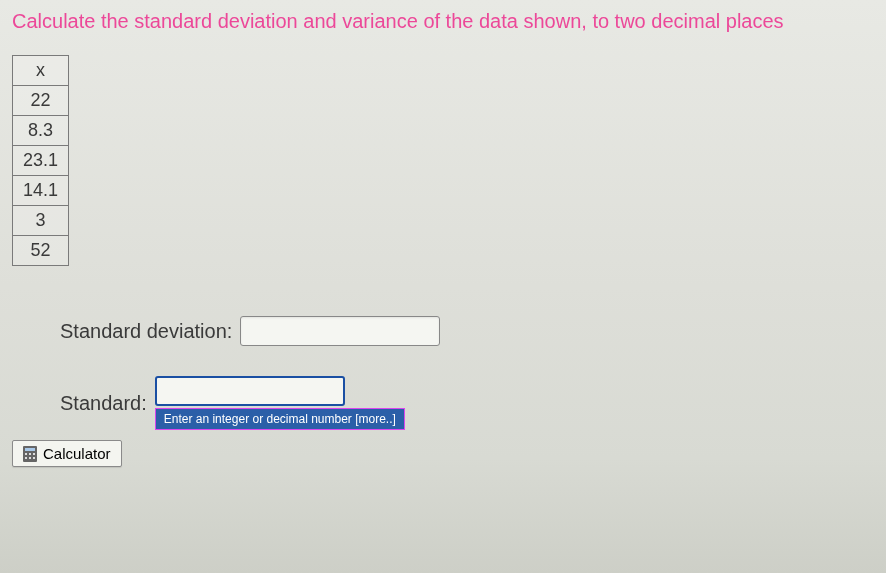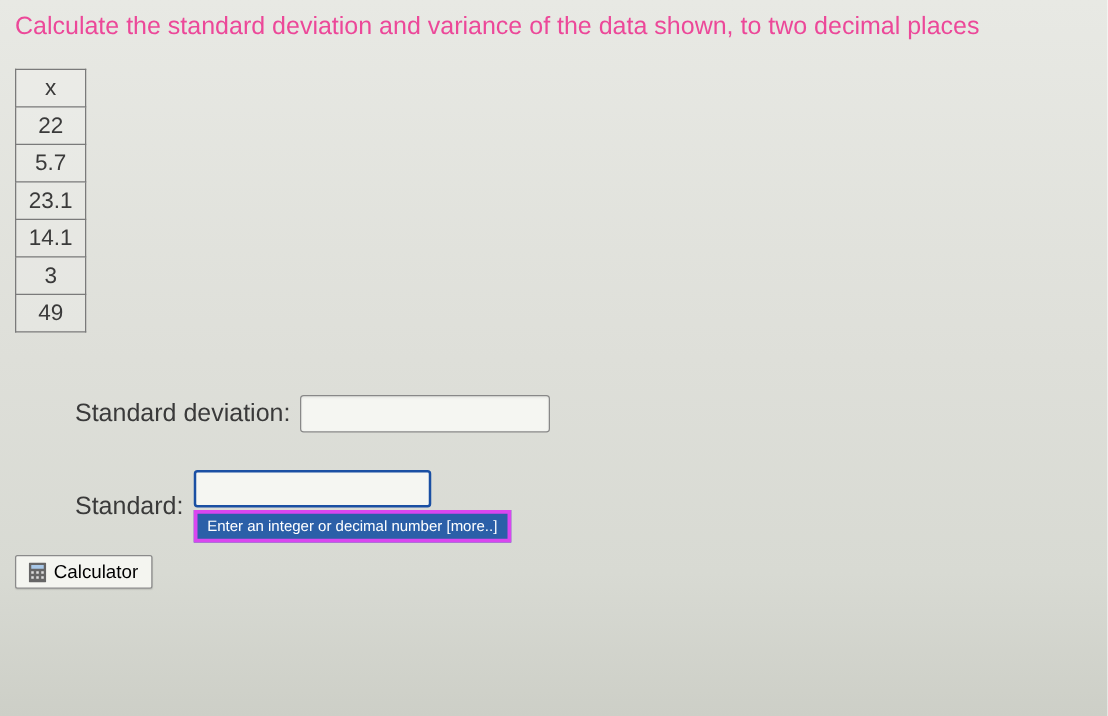--- a/index.html
+++ b/index.html
@@ -59,21 +59,21 @@
       height: 30px;
       border-radius: 3px;
     }
     .tooltip {
       background: #2b5fa8;
       color: #fff;
       font-size: 12px;
       padding: 3px 8px;
       margin-top: 2px;
       width: fit-content;
-      border: 3px solid #d946ef;
+      border: 1px solid #d946ef;
     }
     .calc-btn {
       display: inline-flex;
       align-items: center;
       border: 1px solid #8a8a8a;
       background: #f4f5f0;
       padding: 4px 10px;
       font-size: 15px;
       border-radius: 2px;
       margin-top: 6px;
@@ -97,33 +97,33 @@
   <thead>
     <tr>
         <th>x</th>
       </tr>
   </thead>
   <tbody>
     <tr>
         <td>22</td>
       </tr>
     <tr>
-        <td>5.7</td>
+        <td>8.3</td>
       </tr>
     <tr>
         <td>23.1</td>
       </tr>
     <tr>
         <td>14.1</td>
       </tr>
     <tr>
         <td>3</td>
       </tr>
     <tr>
-        <td>49</td>
+        <td>52</td>
       </tr>
   </tbody>
 </table>
 
 <div class="field-row">
   <label>Standard deviation:</label>
   <input type="text" class="input-box input-std" value="" style="">
 </div>
 
 <div class="field-row" style="margin-bottom:4px;">

